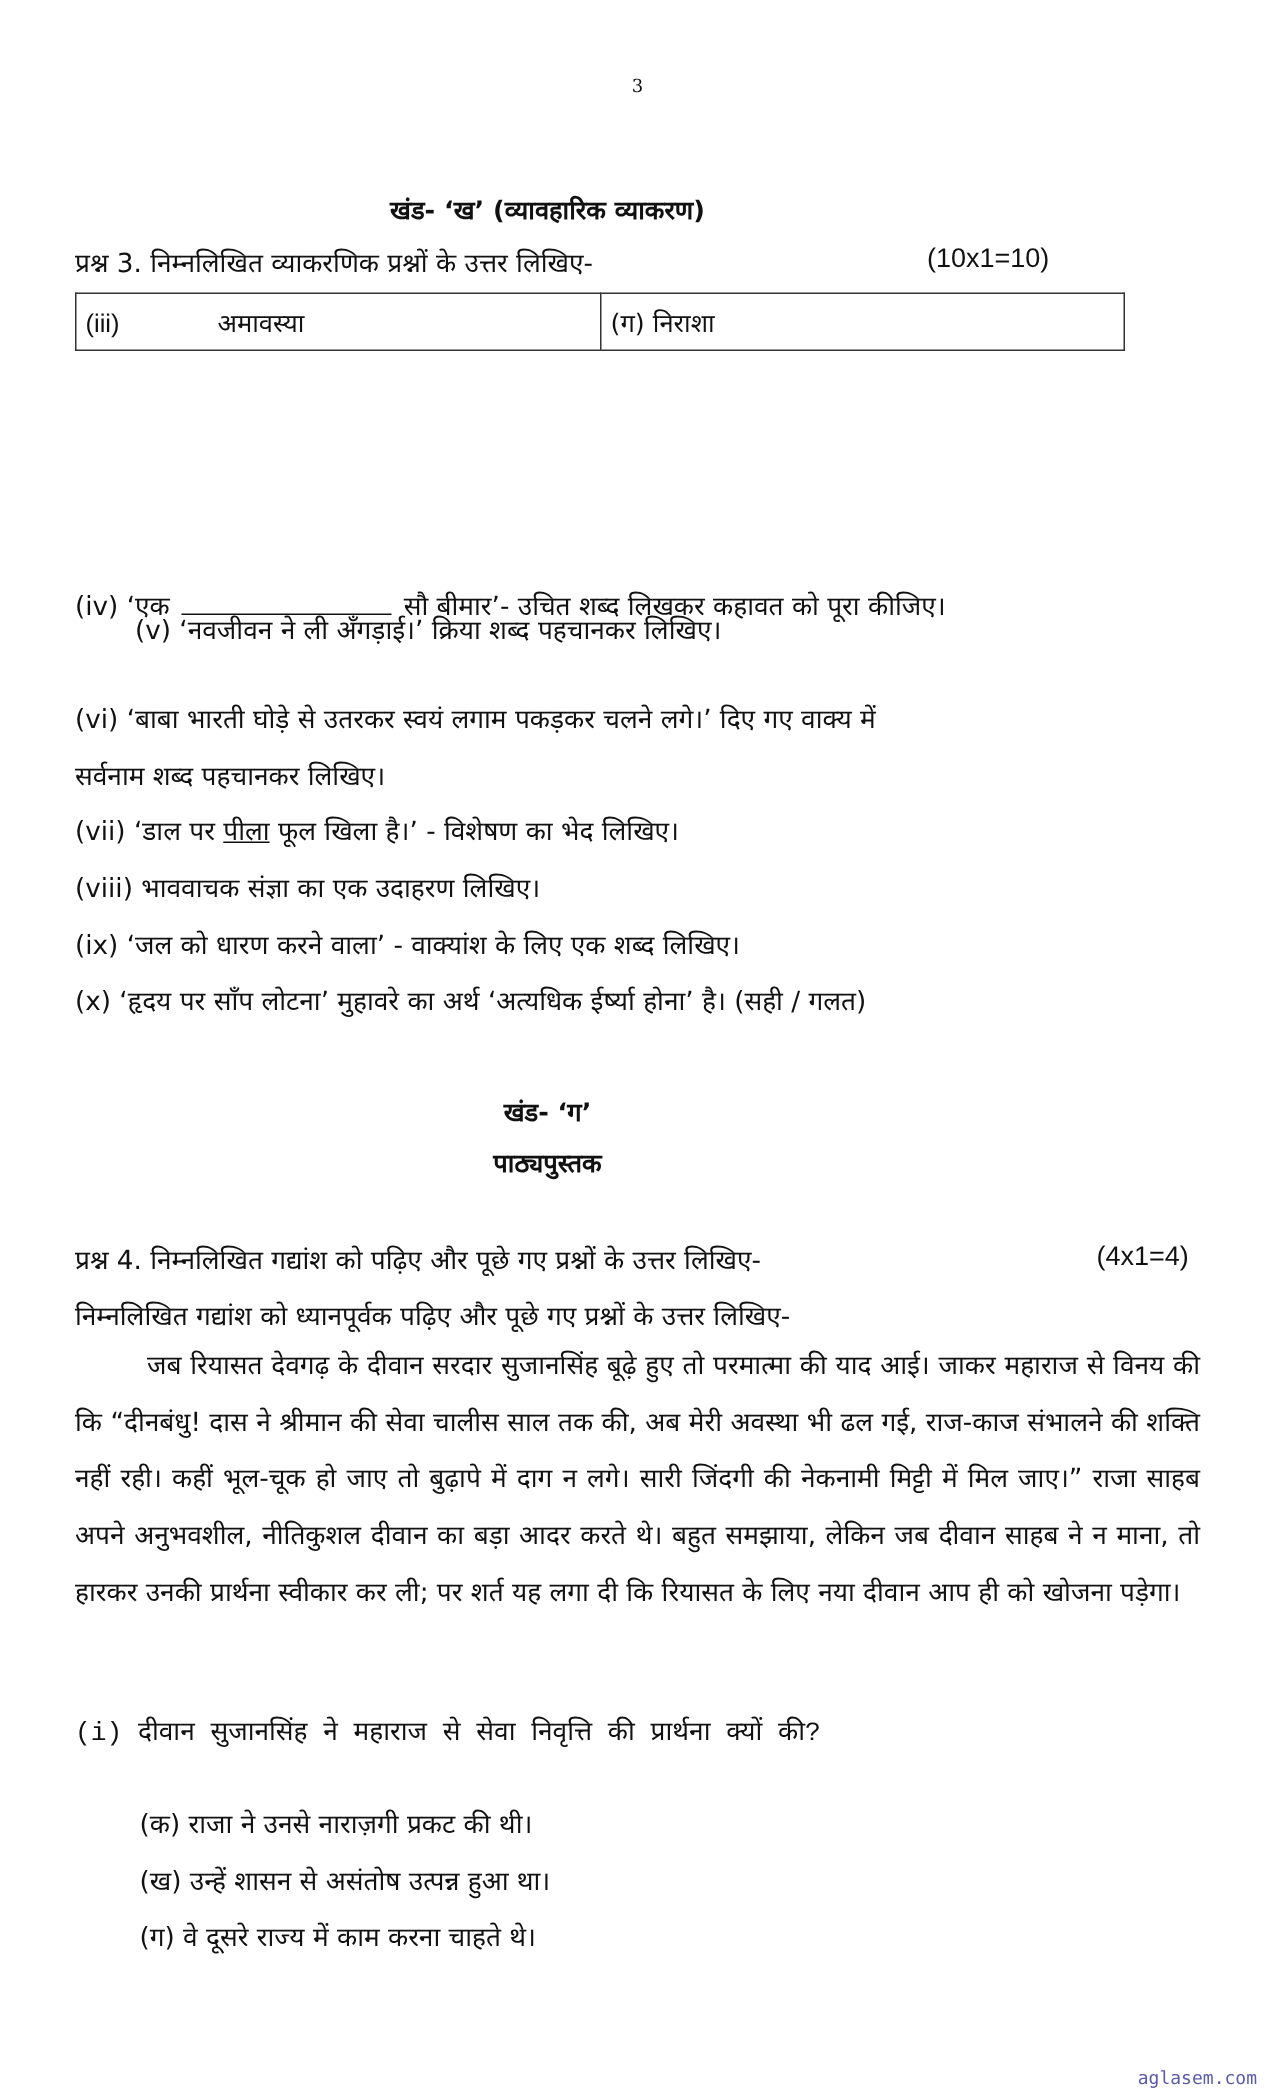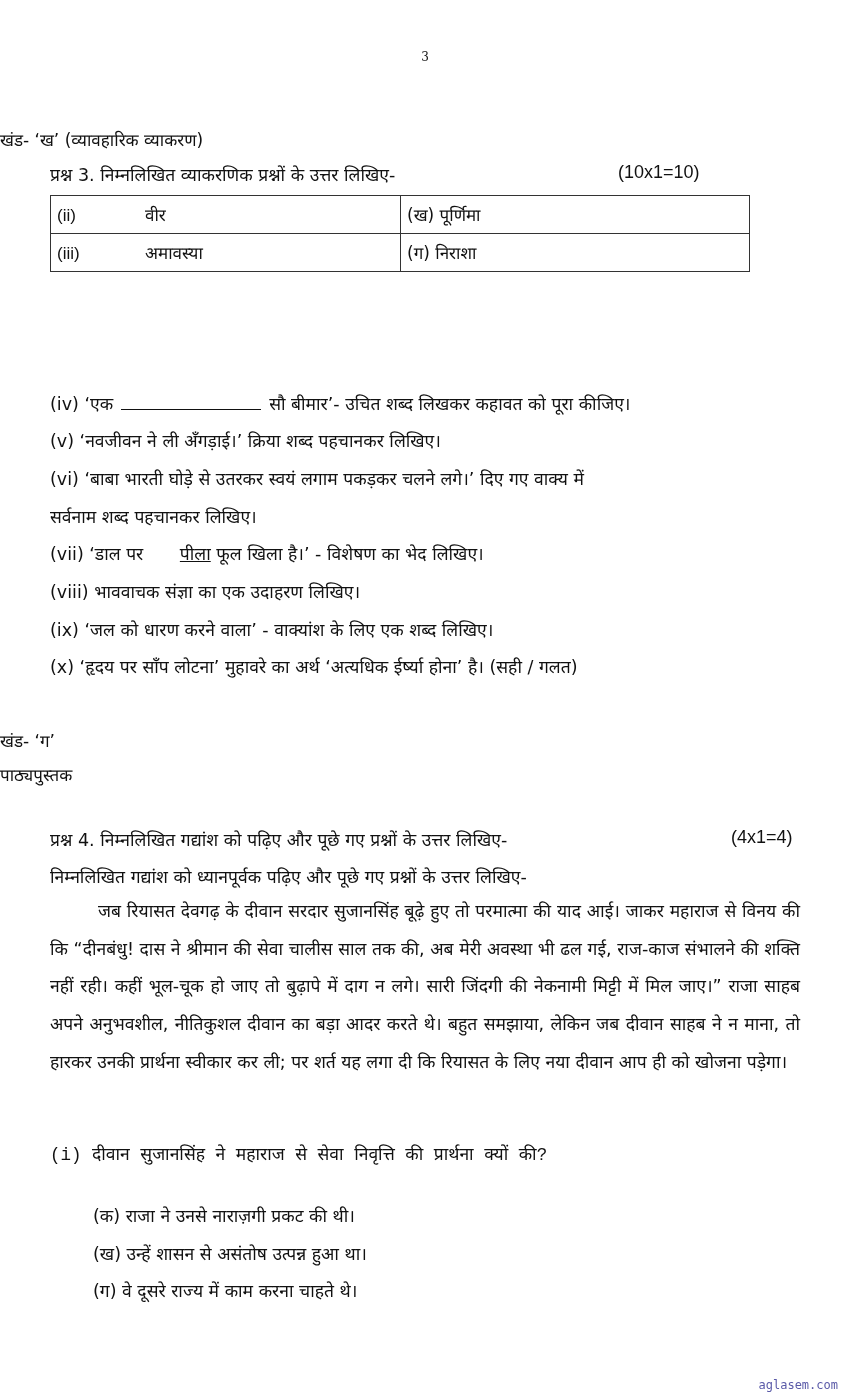--- a/index.html
+++ b/index.html
@@ -2,64 +2,60 @@
 <html><head>
 <meta charset="utf-8">
 <style>
   html, body { margin: 0; padding: 0; }
   body {
     width: 850px; height: 1400px; background: #ffffff; position: relative;
     font-family: "DejaVu Sans", sans-serif; color: #111; overflow: hidden;
   }
   .abs { position: absolute; white-space: nowrap; }
   .pg-num { top: 50px; left: 0; width: 850px; text-align: center; font-size: 12px; font-family: "DejaVu Serif", serif; }
-  .heading { left: 0; width: 730px; text-align: left; font-size: 17px; font-weight: normal; }
+  .heading { left: 0; width: 730px; text-align: center; font-size: 17px; font-weight: bold; }
   .line { font-size: 17.5px; left: 50px; text-align: right; }
   .marks { font-size: 18px; font-family: "Liberation Sans", sans-serif; }
   table.match {
     position: absolute; left: 50px; top: 195px; width: 700px; border-collapse: collapse;
     font-size: 17px;
   }
   table.match td { border: 1px solid #333; height: 37px; padding: 0 6px; vertical-align: middle; }
   table.match td.left { width: 337px; }
   .roman { display: inline-block; width: 88px; font-family: "Liberation Sans", sans-serif; }
   .blank { display: inline-block; width: 140px; border-bottom: 1px solid #111; height: 16px; margin: 0 8px; vertical-align: baseline; }
-  u { text-decoration: underline; margin-left: 31px; }
+  u { text-decoration: underline; }
   .para { position: absolute; left: 50px; width: 750px; font-size: 17.5px; line-height: 37.7px; text-align: justify; }
   .para .indent { display: inline-block; width: 48px; }
   .opt { left: 68px; font-size: 17.5px; margin-left: 25px; }
   .watermark { right: 12px; bottom: 8px; font-family: "DejaVu Sans Mono", monospace; font-size: 12px; color: #5a5aa8; }
 </style>
 </head>
 <body>
 
 <div class="abs pg-num">3</div>
 
 <div class="abs heading" style="top:128px;">खंड- ‘ख’ (व्यावहारिक व्याकरण)</div>
 
 <div class="abs line" style="top:162px;">प्रश्न 3. निम्नलिखित व्याकरणिक प्रश्नों के उत्तर लिखिए-</div>
 <div class="abs marks" style="top:162px; left:618px;">(10x1=10)</div>
 
 <table class="match">
   <tbody>
   <tr>
-    <td class="left"><span class="roman">(ii)</span><span>वीर</span></td>
-    <td>(ख) पूर्णिमा</td>
-  </tr>
-  <tr>
     <td class="left"><span class="roman">(iii)</span><span>अमावस्या</span></td>
     <td>(ग) निराशा</td>
   </tr>
 </tbody>
   </table>
 
 <div class="abs line" style="top:391px;">
   <span>(iv) ‘एक</span><span class="blank"></span><span>सौ बीमार’- उचित शब्द लिखकर कहावत को पूरा कीजिए।</span>
 </div>
-<div class="abs line" style="top:428px;">(v) ‘नवजीवन ने ली अँगड़ाई।’ क्रिया शब्द पहचानकर लिखिए।</div>
+<div class="abs line" style="top:407px;margin-left:40px;">(v) ‘नवजीवन ने ली अँगड़ाई।’ क्रिया शब्द पहचानकर लिखिए।</div>
 <div class="abs line" style="top:466px;">(vi) ‘बाबा भारती घोड़े से उतरकर स्वयं लगाम पकड़कर चलने लगे।’ दिए गए वाक्य में</div>
 <div class="abs line" style="top:504px;">सर्वनाम शब्द पहचानकर लिखिए।</div>
 <div class="abs line" style="top:541px;">
   <span>(vii) ‘डाल पर</span> <u>पीला</u> <span>फूल खिला है।’ - विशेषण का भेद लिखिए।</span>
 </div>
 <div class="abs line" style="top:579px;">(viii) भाववाचक संज्ञा का एक उदाहरण लिखिए।</div>
 <div class="abs line" style="top:617px;">(ix) ‘जल को धारण करने वाला’ - वाक्यांश के लिए एक शब्द लिखिए।</div>
 <div class="abs line" style="top:654px;">(x) ‘हृदय पर साँप लोटना’ मुहावरे का अर्थ ‘अत्यधिक ईर्ष्या होना’ है। (सही / गलत)</div>
 
 <div class="abs heading" style="top:729px;">खंड- ‘ग’</div>

